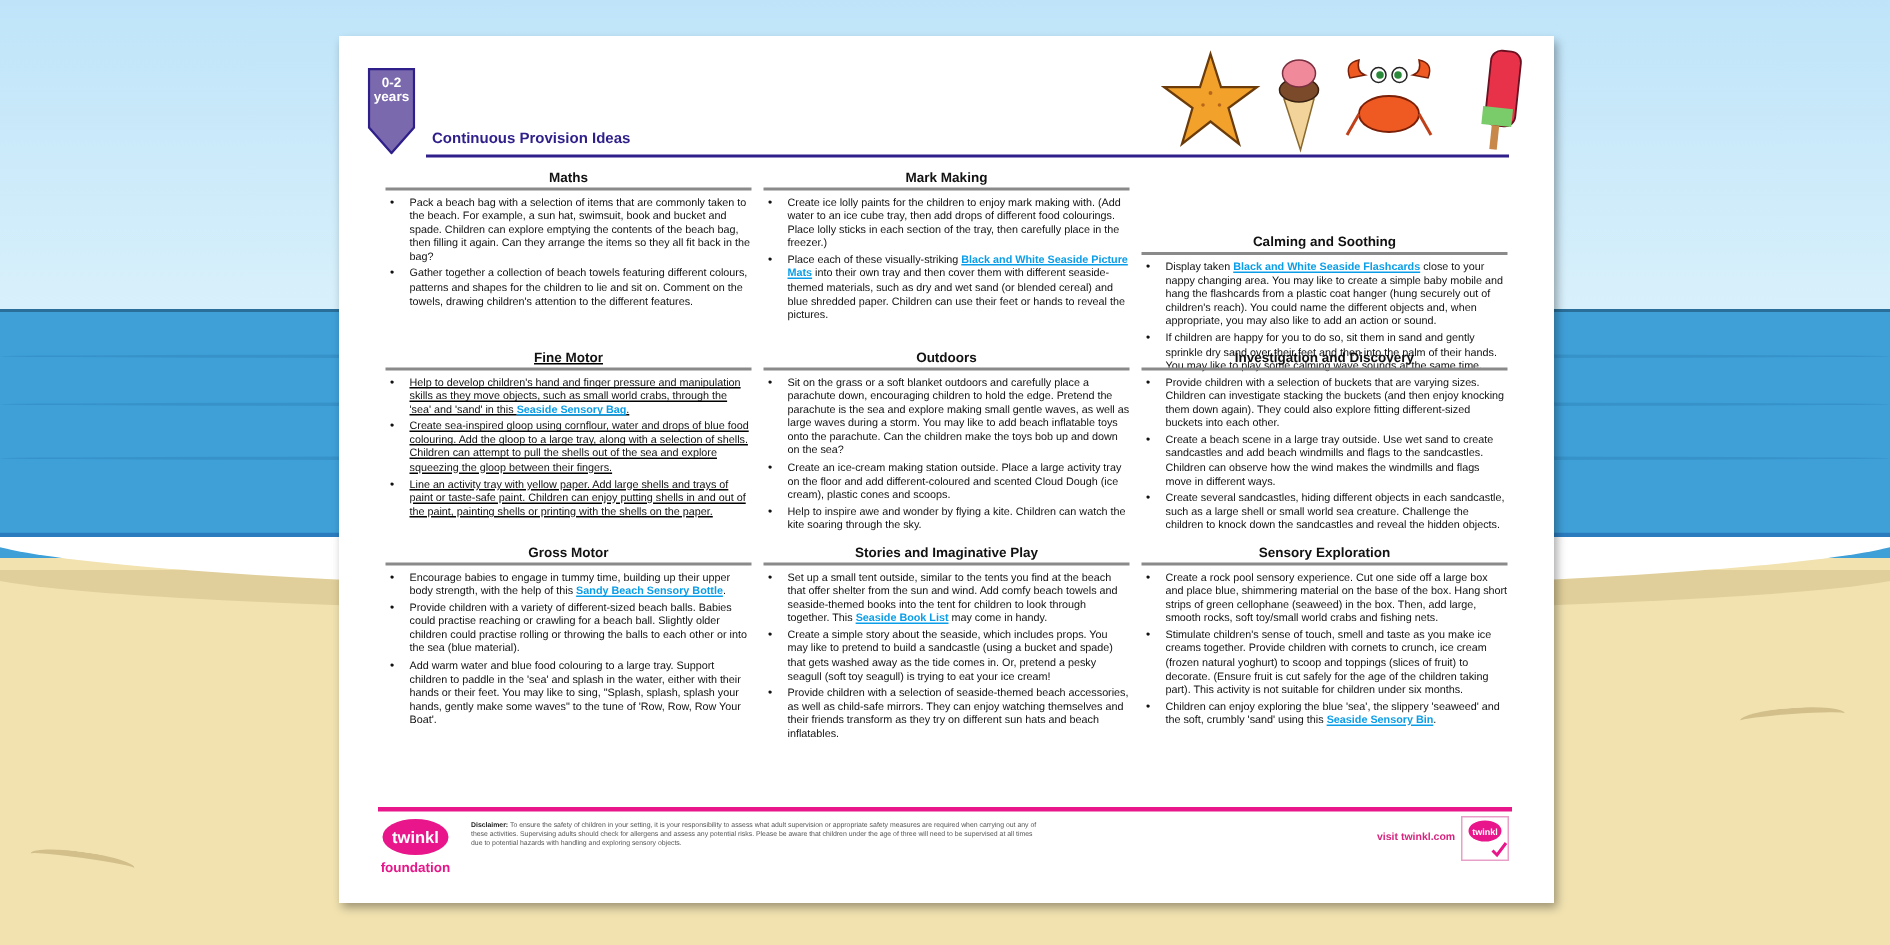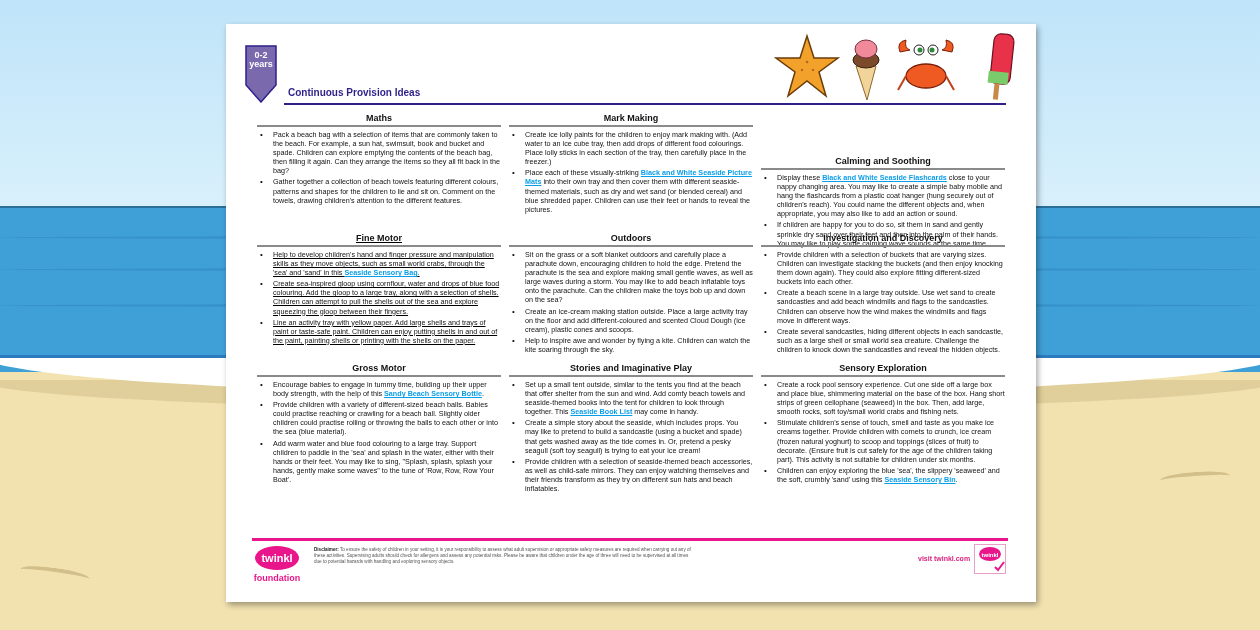--- a/index.html
+++ b/index.html
@@ -138,21 +138,21 @@
     <ul class="items">
       <li>Create ice lolly paints for the children to enjoy mark making with. (Add water to an ice cube tray, then add drops of different food colourings. Place lolly sticks in each section of the tray, then carefully place in the freezer.)</li>
       <li><span>Place each of these visually-striking </span><a class="lnk">Black and White Seaside Picture Mats</a><span> into their own tray and then cover them with different seaside-themed materials, such as dry and wet sand (or blended cereal) and blue shredded paper. Children can use their feet or hands to reveal the pictures.</span></li>
     </ul>
   </div>
 
   <div class="col" style="left:535px; top:88px;margin-top:43px;">
     <div class="sec-title">Calming and Soothing</div>
     <div class="sec-rule"></div>
     <ul class="items">
-      <li><span>Display these </span><a class="lnk">Black and White Seaside Flashcards</a><span> close to your nappy changing area. You may like to create a simple baby mobile and hang the flashcards from a plastic coat hanger (hung securely out of children's reach). You could name the different objects and, when appropriate, you may also like to add an action or sound.</span></li>
+      <li><span>Display taken </span><a class="lnk">Black and White Seaside Flashcards</a><span> close to your nappy changing area. You may like to create a simple baby mobile and hang the flashcards from a plastic coat hanger (hung securely out of children's reach). You could name the different objects and, when appropriate, you may also like to add an action or sound.</span></li>
       <li>If children are happy for you to do so, sit them in sand and gently sprinkle dry sand over their feet and then into the palm of their hands. You may like to play some calming wave sounds at the same time.</li>
     </ul>
   </div>
 
   <div class="col" style="left:31px; top:208px;text-decoration:underline;">
     <div class="sec-title">Fine Motor</div>
     <div class="sec-rule"></div>
     <ul class="items">
       <li><span>Help to develop children's hand and finger pressure and manipulation skills as they move objects, such as small world crabs, through the 'sea' and 'sand' in this </span><a class="lnk">Seaside Sensory Bag</a><span>.</span></li>
       <li>Create sea-inspired gloop using cornflour, water and drops of blue food colouring. Add the gloop to a large tray, along with a selection of shells. Children can attempt to pull the shells out of the sea and explore squeezing the gloop between their fingers.</li>

